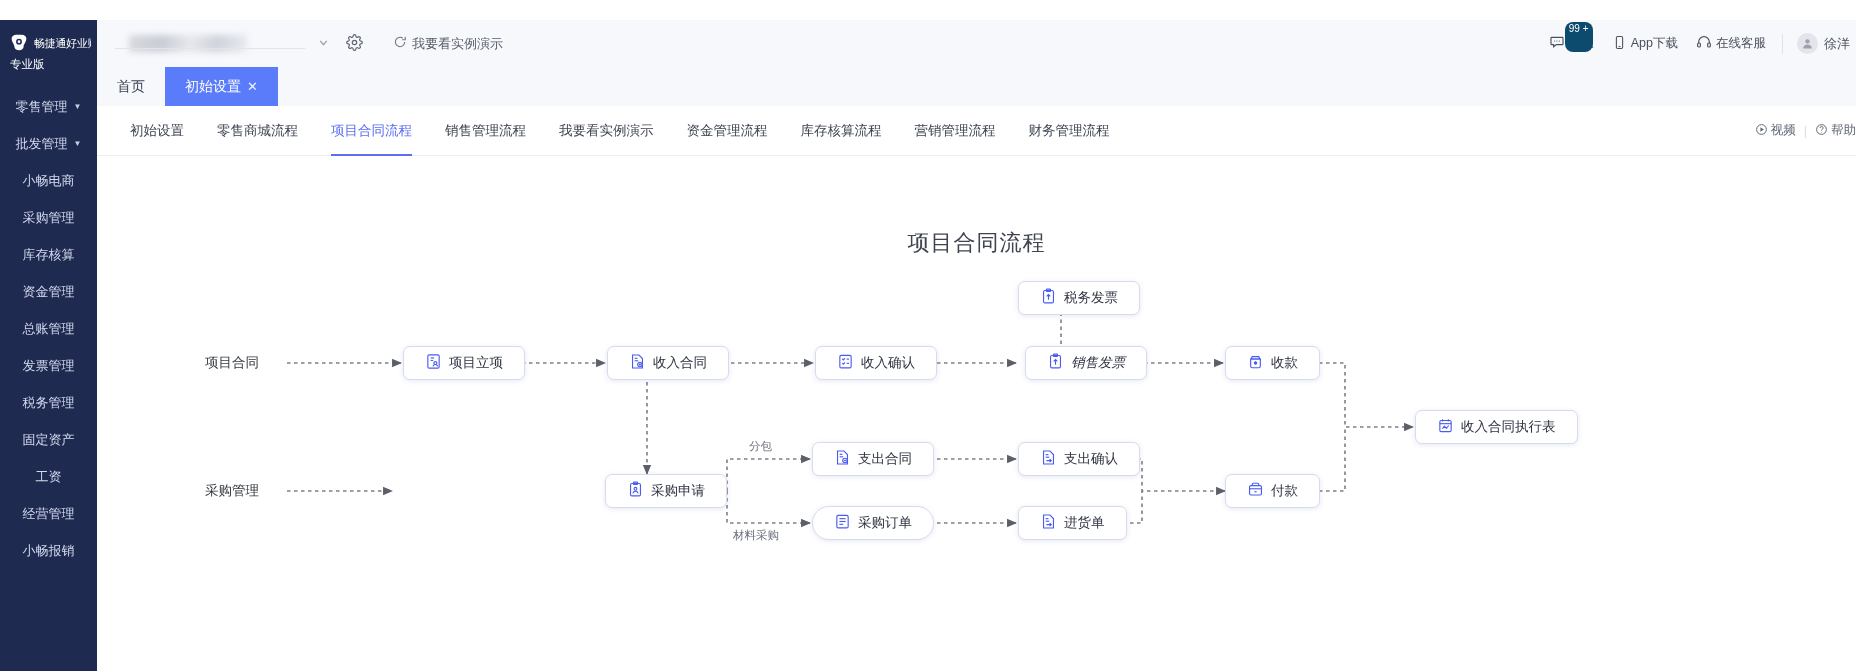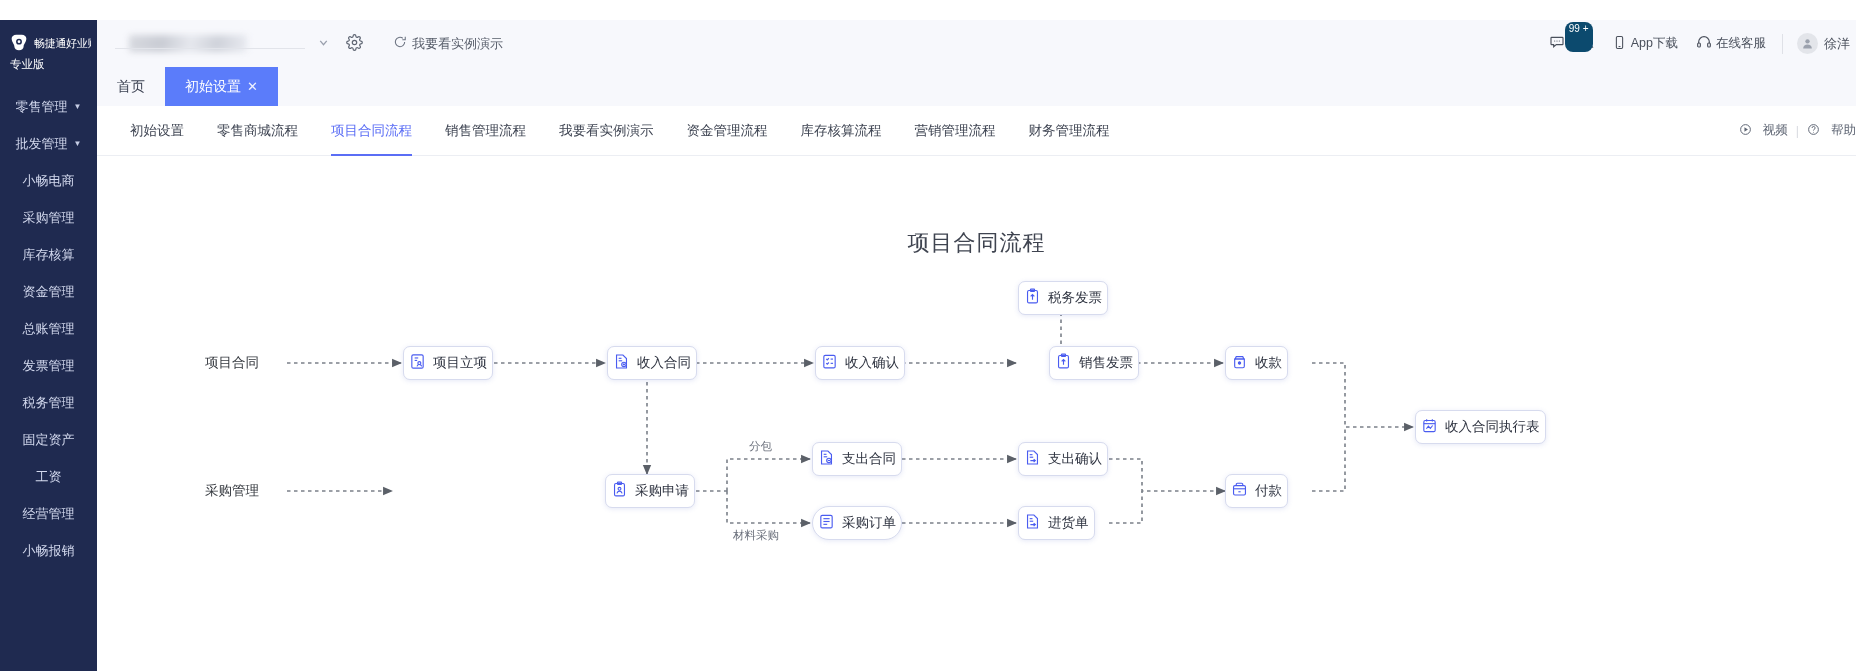--- a/index.html
+++ b/index.html
@@ -100,41 +100,41 @@
   }
   .subtab:first-child { margin-left:33px; }
   .subtab.active { color:#5b6ef5; }
   .subtab.active:after {
     content:""; position:absolute; left:0; right:0; bottom:0; height:2px; background:#5b6ef5;
   }
   .subtabs-right {
     margin-left:auto; display:flex; align-items:center; gap:4px;
     color:#5e6573; font-size:12.5px; padding-right:0px;
   }
-  .srt { display:flex; align-items:center; gap:11px; cursor:pointer; }
+  .srt { display:flex; align-items:center; gap:3px; cursor:pointer; }
   .pipe { color:#d9dbe1; margin:0 4px; }
 
   
   .page-title {
     position:absolute; left:97px; right:0; top:228px; text-align:center;
     font-size:22px; color:#3f4450; letter-spacing:1px;
   }
 
   
   .canvas { position:absolute; left:97px; top:156px; right:0; bottom:0; }
 
   .lane-label {
     position:absolute; font-size:13.5px; color:#35393f; white-space:nowrap;
   }
 
   .node {
     position:absolute; height:34px; background:#fff;
     border:1px solid #d7dbee; border-radius:7px;
     box-shadow:0 1px 5px rgba(95,110,200,.16);
-    display:flex; align-items:center; gap:7px; padding:0 5px;
+    display:flex; align-items:center; gap:7px; padding:0 21px;
     font-size:13.5px; color:#2e3340; white-space:nowrap; cursor:pointer;
   }
   .node svg { flex:none; }
 
   .edge-label {
     position:absolute; font-size:11.5px; color:#6a6f7b; white-space:nowrap;
   }
 
   svg.wires { position:absolute; left:0; top:0; width:100%; height:100%; pointer-events:none; }
 </style>
@@ -424,21 +424,21 @@
           <rect x="4" y="3.4" width="16" height="17.6" rx="2"></rect>
           <path d="M7.4 8.4l1.4 1.4 2.3-2.4"></path>
           <line x1="13.6" y1="8.6" x2="17" y2="8.6"></line>
           <path d="M7.4 14.4l1.4 1.4 2.3-2.4"></path>
           <line x1="13.6" y1="14.6" x2="17" y2="14.6"></line>
         </svg>
       </span>
       <span>收入确认</span>
     </div>
 
-    <div class="node" style="left:952px; top:190px;">
+    <div class="node" style="left:928px; top:190px;font-style:italic;">
       <span>
         <svg width="17" height="17" viewBox="0 0 24 24" fill="none" stroke="#4a5cf0" stroke-width="1.6">
           <rect x="5" y="3.6" width="14" height="17.4" rx="2"></rect>
           <rect x="9" y="1.6" width="6" height="3.4" rx="1.1"></rect>
           <path d="M12 16.6V9.4M9.4 11.9L12 9.2l2.6 2.7"></path>
         </svg>
       </span>
       <span>销售发票</span>
     </div>
 

